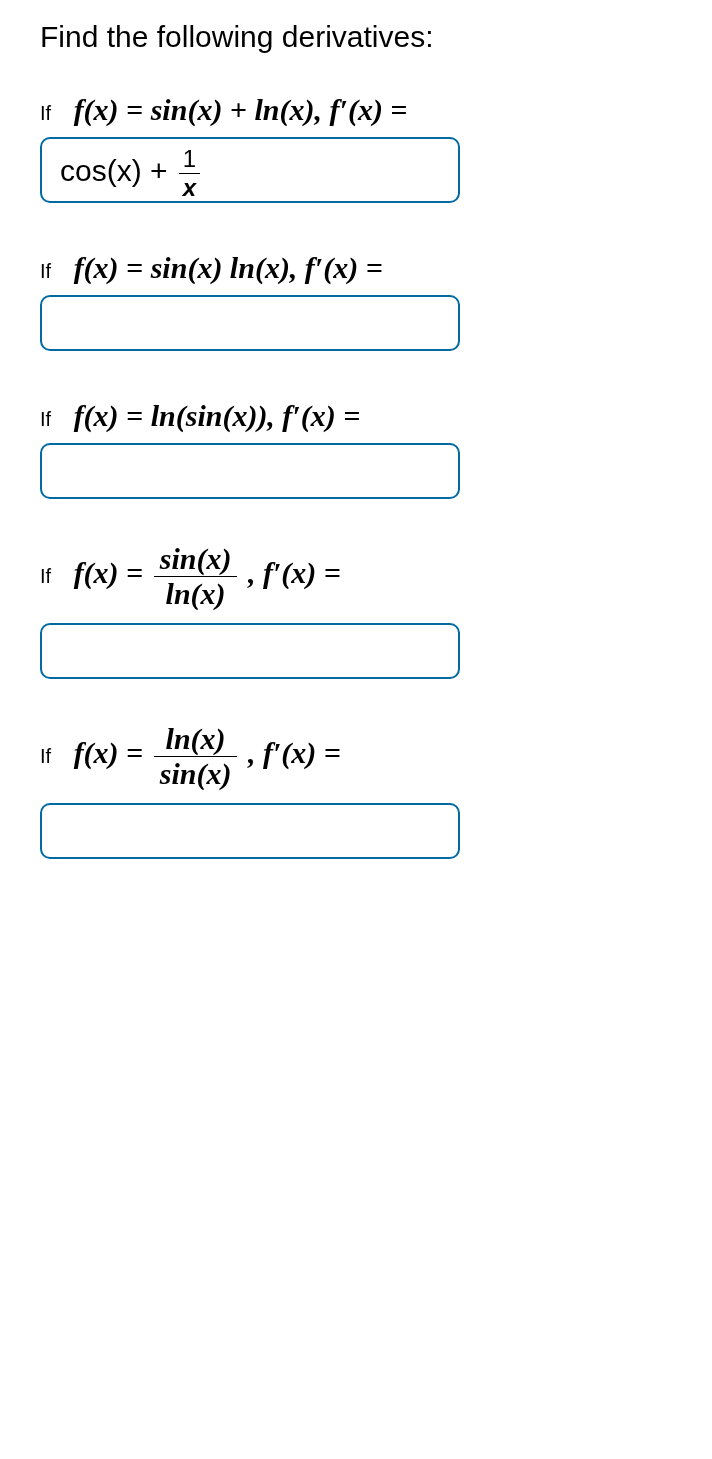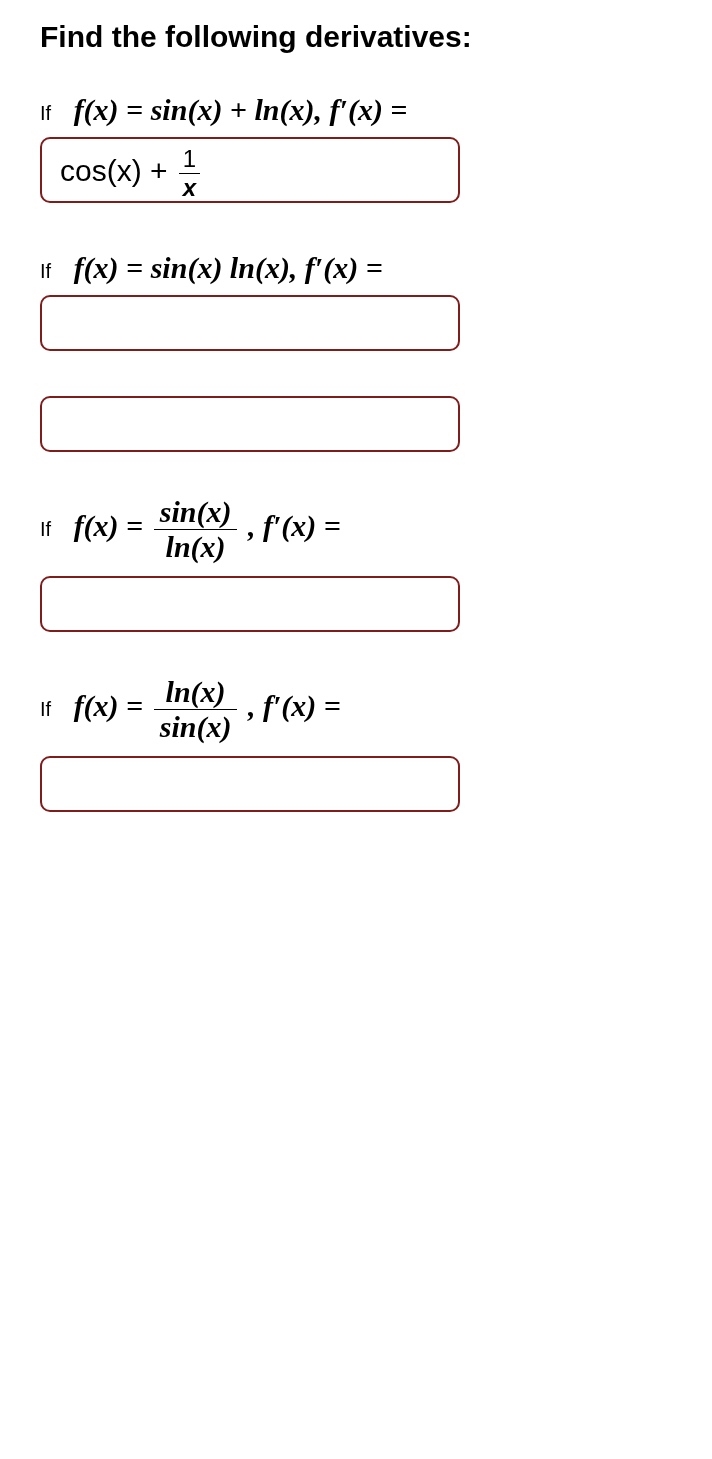--- a/index.html
+++ b/index.html
@@ -10,21 +10,21 @@
     font-family: "Times New Roman", Times, serif;
     color: #000;
   }
   .page {
     padding: 20px 30px 40px 40px;
     font-size: 28px;
   }
   .heading {
     font-family: -apple-system, BlinkMacSystemFont, "Segoe UI", Arial, sans-serif;
     font-size: 30px;
-    font-weight: 700;
+    font-weight: 400;
     margin-bottom: 36px;
     color: #000;
   }
   .problem {
     margin-bottom: 45px;
   }
   .prompt-line {
     font-size: 30px;
     line-height: 1.3;
     margin-bottom: 8px;
@@ -37,21 +37,21 @@
   .fn { font-style: italic; font-weight: bold; }
   .if-label {
     font-family: -apple-system, BlinkMacSystemFont, "Segoe UI", Arial, sans-serif;
     font-style: normal;
     font-size: 20px;
   }
   .answer-box {
     display: inline-block;
     min-width: 420px;
     height: 66px;
-    border: 2px solid #7f1d1d;
+    border: 2px solid #0369a1;
     border-radius: 10px;
     padding: 0 18px;
     font-family: -apple-system, BlinkMacSystemFont, "Segoe UI", Arial, sans-serif;
     font-size: 30px;
     color: #000;
     background: #fff;
     box-sizing: border-box;
     line-height: 63px;
     vertical-align: middle;
   }
@@ -103,20 +103,25 @@
       <span>&nbsp;</span>
       <span class="fn">f(x) = sin(x) ln(x), f′(x) =</span>
     </div>
     <div class="answer-box empty">
       <span></span>
     </div>
   </div>
 
 
   <div class="problem">
+    <div class="prompt-line">
+      <span class="if-label">If</span>
+      <span>&nbsp;</span>
+      <span class="fn">f(x) = ln(sin(x)), f′(x) =</span>
+    </div>
     <div class="answer-box empty">
       <span></span>
     </div>
   </div>
 
   <div class="problem">
     <div class="prompt-line has-frac">
       <span class="if-label">If</span>
       <span>&nbsp;</span>
       <span class="fn">f(x) = </span>

